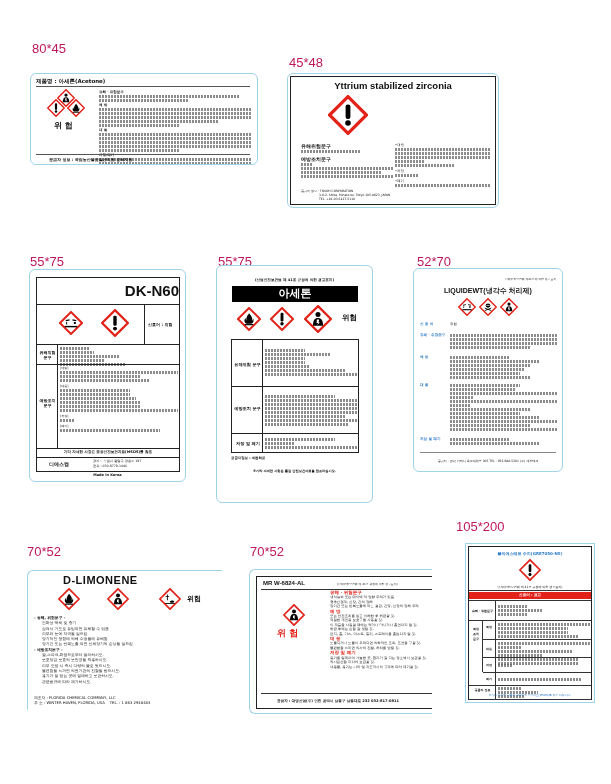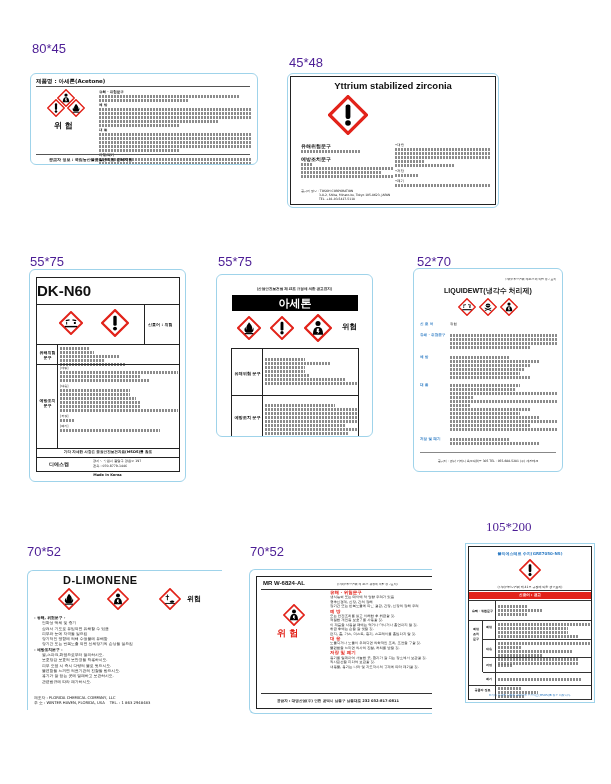--- a/index.html
+++ b/index.html
@@ -1,19 +1,19 @@
 <!DOCTYPE html>
 <html><head>
 <meta charset="utf-8">
 <style>
   * { box-sizing: border-box; margin: 0; padding: 0; }
   html, body { width: 611px; height: 784px; background: #ffffff; overflow: hidden; }
   body { position: relative; font-family: "DejaVu Sans", sans-serif; color: #111; }
 
-  .size-label { position: absolute; font-family: "Liberation Sans", sans-serif; font-size: 13px; color: #4c1d95; }
+  .size-label { position: absolute; font-family: "Liberation Sans", sans-serif; font-size: 13px; color: #be185d; }
   .card { position: absolute; background: #fff; border: 1px solid #9fd3ea; border-radius: 6px; overflow: hidden; }
   .inner { position: absolute; border: 1px solid #222; background: #fff; }
   .tiny-line { display: block; height: 3px; margin: 1px 0; background: repeating-linear-gradient(90deg, #666 0 2px, transparent 2px 3px); opacity: .75; }
 
   .diamond { position: absolute; width: 20px; height: 20px; }
   .diamond svg { width: 100%; height: 100%; display: block; }
 
   .hdr-b { font-family: "Liberation Sans", sans-serif; font-weight: bold; }
   .red { color: #e2231a; }
   .blue { color: #2e7cc4; }
@@ -147,21 +147,21 @@
       <div>공급자 정보 : TOSOH CORPORATION</div>
       <div style="padding-left:18px">3-8-2, Shiba, Minato-ku, Tokyo 105-8623, JAPAN</div>
       <div style="padding-left:18px">TEL. +81-03-5427-5118</div>
     </div>
   </div>
 </div>
 
 <div class="size-label" style="left:30px;top:254px;">55*75</div>
 <div class="card" style="left:29px;top:269px;width:157px;height:213px;">
   <div class="inner" style="left:6px;top:7px;width:144px;height:195px;">
-    <div class="hdr-b" style="position:absolute;left:0;right:0;top:4px;text-align:left;font-size:15px;">DK-N60</div>
+    <div class="hdr-b" style="position:absolute;left:0;right:0;top:4px;text-align:right;font-size:15px;">DK-N60</div>
     <div style="position:absolute;left:0;right:0;top:26px;height:1px;background:#222;"></div>
     <div class="diamond" style="left:22px;top:33px;width:24px;height:24px;">
         <svg>
           <use href="#ghs-corrosion"></use>
         </svg>
       </div>
     <div class="diamond" style="left:64px;top:31px;width:28px;height:28px;">
         <svg>
           <use href="#ghs-exclamation"></use>
         </svg>
@@ -203,21 +203,21 @@
     <div style="position:absolute;left:12px;top:183px;font-size:5px;font-weight:bold;">디에스켐</div>
     <div style="position:absolute;left:56px;top:181px;font-size:3.2px;line-height:5px;">
       <div>경기도 수원시 팔달구 경원로 197</div>
       <div>전화 : 070-8779-1446</div>
     </div>
   </div>
   <div style="position:absolute;left:0;right:0;top:203px;text-align:center;font-size:3.5px;font-weight:bold;">Made In Korea</div>
 </div>
 
 <div class="size-label" style="left:218px;top:254px;">55*75</div>
-<div class="card" style="left:216px;top:274px;width:157px;height:163px;font-family:Liberation Serif, serif;">
+<div class="card" style="left:216px;top:265px;width:157px;height:238px;">
   <div style="position:absolute;left:0;right:0;top:12px;text-align:center;font-size:3.6px;font-weight:bold;">(산업안전보건법 제 41조 규정에 의한 경고표지)</div>
   <div style="position:absolute;left:15px;top:20px;width:126px;height:16px;background:#000;color:#fff;text-align:center;font-size:11px;font-weight:bold;line-height:16px;">아세톤</div>
   <div class="diamond" style="left:20px;top:41px;width:24px;height:24px;">
       <svg>
         <use href="#ghs-flame"></use>
       </svg>
     </div>
   <div class="diamond" style="left:53px;top:41px;width:24px;height:24px;">
       <svg>
         <use href="#ghs-exclamation"></use>
@@ -399,21 +399,21 @@
       <div class="red" style="font-size:4.5px;font-weight:bold;margin-top:1px;">저장 및 폐기</div>
       <div>용기를 밀폐하여 서늘한 곳, 환기가 잘 되는 장소에서 보관할 것.</div>
       <div>직사광선을 피하여 보관할 것.</div>
       <div>내용물, 용기는 나라 및 지도자시의 규제에 따라 폐기할 것.</div>
     </div>
     <div style="position:absolute;left:4px;right:0;top:116px;height:1px;background:#333;"></div>
     <div style="position:absolute;left:20px;top:122px;font-size:3.6px;font-weight:bold;white-space:nowrap;">공급자 : 대명산업(주) 인천 광역시 남동구 남동대로 232  032-817-0811</div>
   </div>
 </div>
 
-<div class="size-label" style="left:486px;top:519px;font-family:Liberation Serif, serif;">105*200</div>
+<div class="size-label" style="left:456px;top:519px;">105*200</div>
 <div class="card" style="left:465px;top:543px;width:130px;height:160px;border-radius:0;">
   <div class="inner" style="left:2px;top:2px;width:124px;height:154px;">
     <div class="blue" style="position:absolute;left:0;right:0;top:4px;text-align:center;font-size:4px;font-weight:bold;">폴리에스테르 수지(GRE7050-NS)</div>
     <div class="diamond" style="left:50px;top:12px;width:22px;height:22px;">
         <svg>
           <use href="#ghs-exclamation"></use>
         </svg>
       </div>
     <div style="position:absolute;left:0;right:0;top:38px;text-align:center;font-size:3px;">(산업안전보건법 제 41조 규정에 의한 경고표지)</div>
     <div style="position:absolute;left:0;right:0;top:43px;height:1px;background:#333;"></div>

